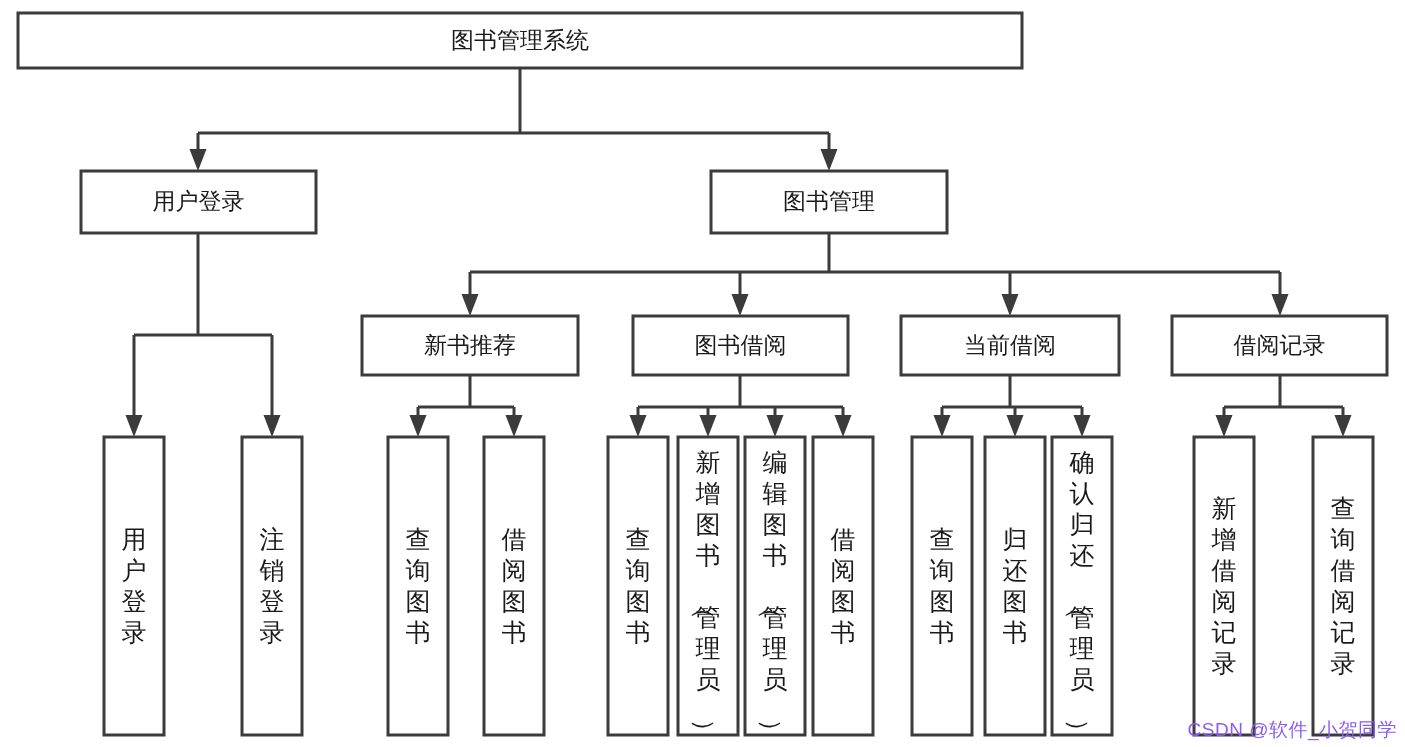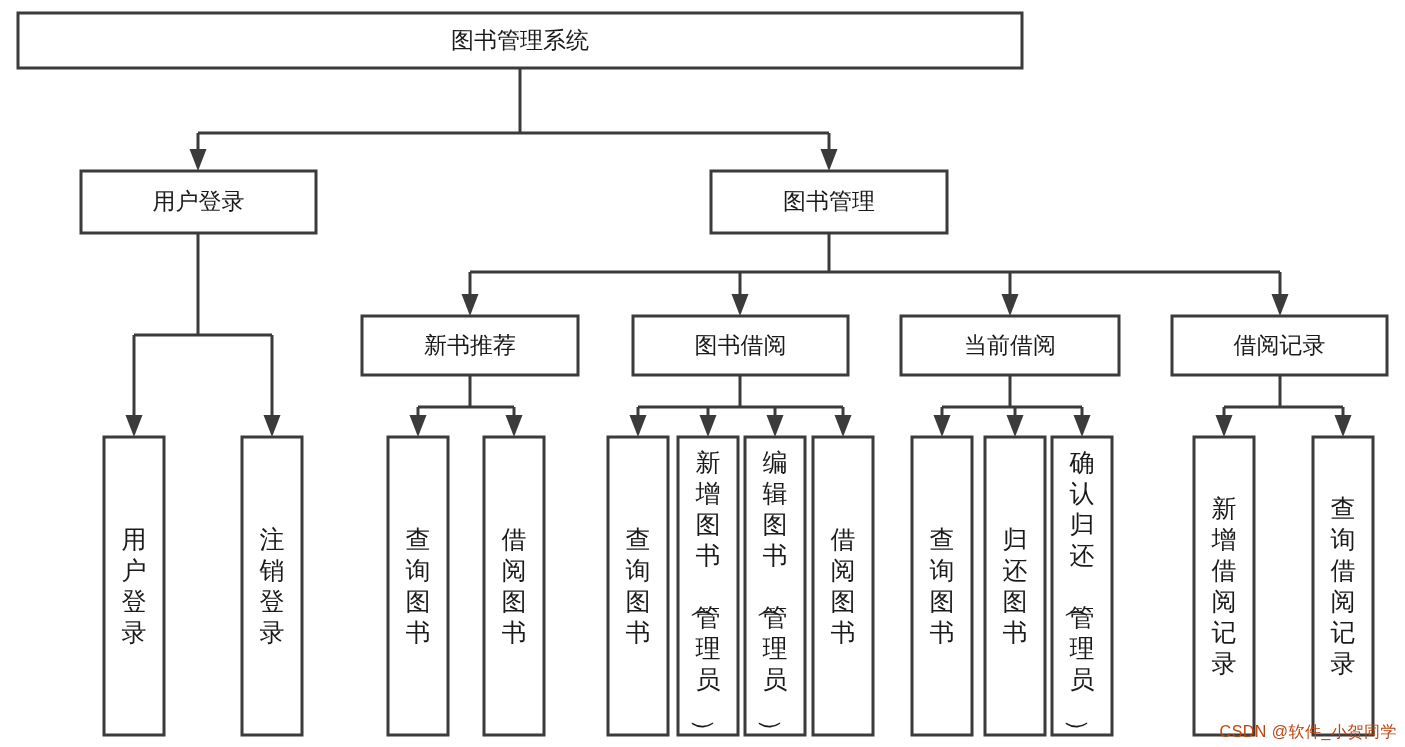--- a/index.html
+++ b/index.html
@@ -52,22 +52,22 @@
     font-family: "Liberation Sans", sans-serif;
     font-size: 25px;
     fill: #1a1a1a;
     text-anchor: middle;
   }
   .watermark-text {
     position: absolute;
     right: 8px;
     bottom: 4px;
     font-family: "Liberation Sans", sans-serif;
-    font-size: 16px;
-    color: #c2410c;
+    font-size: 19px;
+    color: #8b5cf6;
     white-space: nowrap;
     letter-spacing: 0.5px;
   }
 </style>
 </head>
 <body>
 
 <div id="diagram-root">
   <svg class="flow-canvas" id="flow-canvas" viewBox="0 0 1405 747" xmlns="http://www.w3.org/2000/svg">
       <g>

